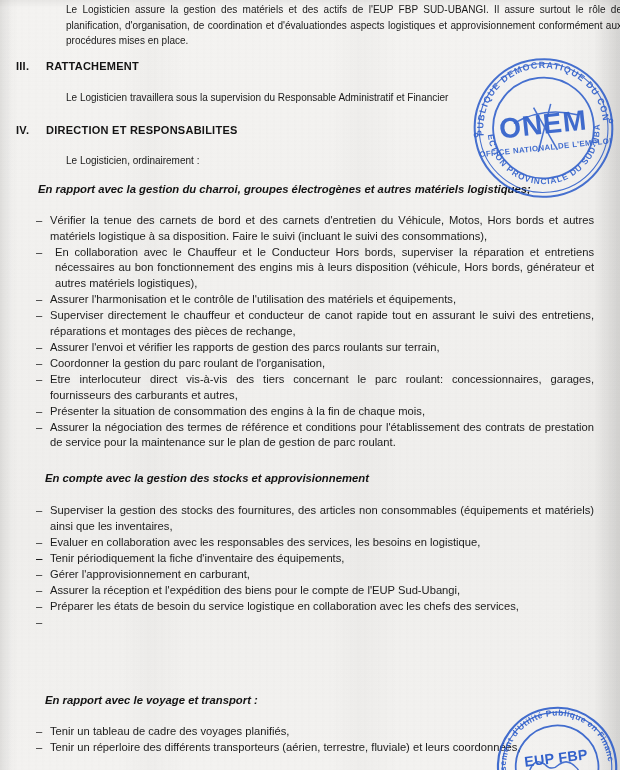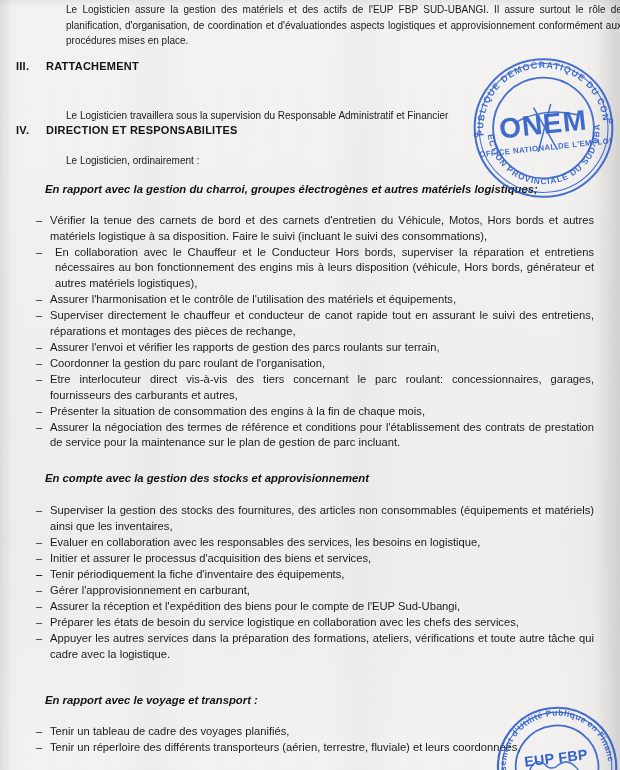--- a/index.html
+++ b/index.html
@@ -142,54 +142,54 @@
   <div class="edge-shadow-right"></div>
 
   <div class="content">
 
     <div class="para para-just" style="left:38px; top:2px; width:556px;">Le Logisticien assure la gestion des matériels et des actifs de l'EUP FBP SUD-UBANGI. Il assure surtout le rôle de planification, d'organisation, de coordination et d'évaluationdes aspects logistiques et approvisionnement conformément aux procédures mises en place.</div>
 
     <div class="section-head" style="left:16px; top:60px;">
       <span class="numeral">III.</span><span>RATTACHEMENT</span>
     </div>
 
-    <div class="para" style="left:38px; top:108px; width:470px;">Le Logisticien travaillera sous la supervision du Responsable Administratif et Financier</div>
+    <div class="para" style="left:38px; top:90px; width:470px;">Le Logisticien travaillera sous la supervision du Responsable Administratif et Financier</div>
 
     <div class="section-head" style="left:16px; top:124px;">
       <span class="numeral">IV.</span><span>DIRECTION ET RESPONSABILITES</span>
     </div>
 
     <div class="para" style="left:38px; top:153px; width:300px;">Le Logisticien, ordinairement :</div>
 
-    <div class="subhead" style="left:45px; top:183px;">En rapport avec la gestion du charroi, groupes électrogènes et autres matériels logistiques;</div>
+    <div class="subhead" style="left:38px; top:183px;">En rapport avec la gestion du charroi, groupes électrogènes et autres matériels logistiques;</div>
 
     <ul class="bullets" style="left:36px; top:213px; width:558px;">
       <li><span class="dash">–</span><span>Vérifier la tenue des carnets de bord et des carnets d'entretien du Véhicule, Motos, Hors bords et autres matériels logistique à sa disposition. Faire le suivi (incluant le suivi des consommations),</span></li>
       <li class="indent-text"><span class="dash">–</span><span>En collaboration avec le Chauffeur et le Conducteur Hors bords, superviser la réparation et entretiens nécessaires au bon fonctionnement des engins mis à leurs disposition (véhicule, Hors bords, générateur et autres matériels logistiques),</span></li>
       <li><span class="dash">–</span><span>Assurer l'harmonisation et le contrôle de l'utilisation des matériels et équipements,</span></li>
       <li><span class="dash">–</span><span>Superviser directement le chauffeur et conducteur de canot rapide tout en assurant le suivi des entretiens, réparations et montages des pièces de rechange,</span></li>
       <li><span class="dash">–</span><span>Assurer l'envoi et vérifier les rapports de gestion des parcs roulants sur terrain,</span></li>
       <li><span class="dash">–</span><span>Coordonner la gestion du parc roulant de l'organisation,</span></li>
       <li><span class="dash">–</span><span>Etre interlocuteur direct vis-à-vis des tiers concernant le parc roulant: concessionnaires, garages, fournisseurs des carburants et autres,</span></li>
       <li><span class="dash">–</span><span>Présenter la situation de consommation des engins à la fin de chaque mois,</span></li>
-      <li><span class="dash">–</span><span>Assurer la négociation des termes de référence et conditions pour l'établissement des contrats de prestation de service pour la maintenance sur le plan de gestion de parc incluant.</span></li>
+      <li><span class="dash">–</span><span>Assurer la négociation des termes de référence et conditions pour l'établissement des contrats de prestation de service pour la maintenance sur le plan de gestion de parc roulant.</span></li>
     </ul>
 
     <div class="subhead" style="left:45px; top:472px;">En compte avec la gestion des stocks et approvisionnement</div>
 
     <ul class="bullets" style="left:36px; top:503px; width:558px;">
       <li><span class="dash">–</span><span>Superviser la gestion des stocks des fournitures, des articles non consommables (équipements et matériels) ainsi que les inventaires,</span></li>
       <li><span class="dash">–</span><span>Evaluer en collaboration avec les responsables des services, les besoins en logistique,</span></li>
-      <li><span class="dash">–</span><span>Initier et assurer le processus d'acquisition des biens et services,</span></li>
+      <li><span class="dash">–</span></li>
       <li><span class="dash">–</span></li>
       <li><span class="dash">–</span><span>Tenir périodiquement la fiche d'inventaire des équipements,</span></li>
       <li><span class="dash">–</span><span>Gérer l'approvisionnement en carburant,</span></li>
       <li><span class="dash">–</span><span>Assurer la réception et l'expédition des biens pour le compte de l'EUP Sud-Ubangi,</span></li>
       <li><span class="dash">–</span><span>Préparer les états de besoin du service logistique en collaboration avec les chefs des services,</span></li>
-      <li><span class="dash">–</span><span>Appuyer les autres services dans la préparation des formations, ateliers, vérifications et toute autre tâche qui cadre avec la logistique.</span></li>
+      <li><span class="dash">–</span></li>
     </ul>
 
     <div class="subhead" style="left:45px; top:694px;">En rapport avec le voyage et transport :</div>
 
     <ul class="bullets" style="left:36px; top:724px; width:558px;">
       <li><span class="dash">–</span><span>Tenir un tableau de cadre des voyages planifiés,</span></li>
       <li><span class="dash">–</span><span>Tenir un réperloire des différents transporteurs (aérien, terrestre, fluviale) et leurs coordonnées,</span></li>
     </ul>
 
   </div>

